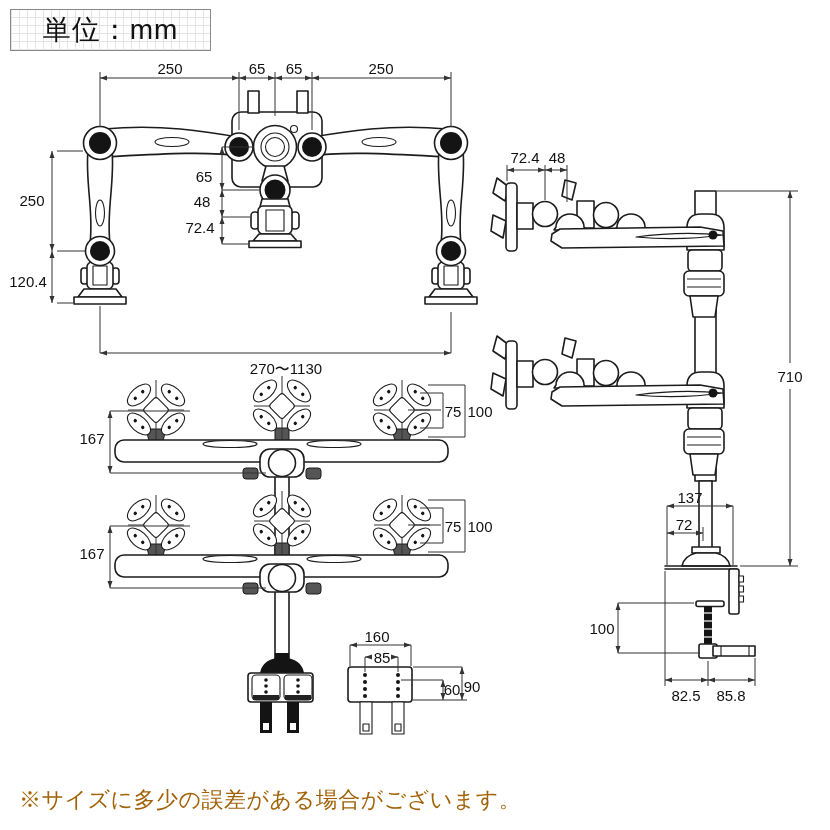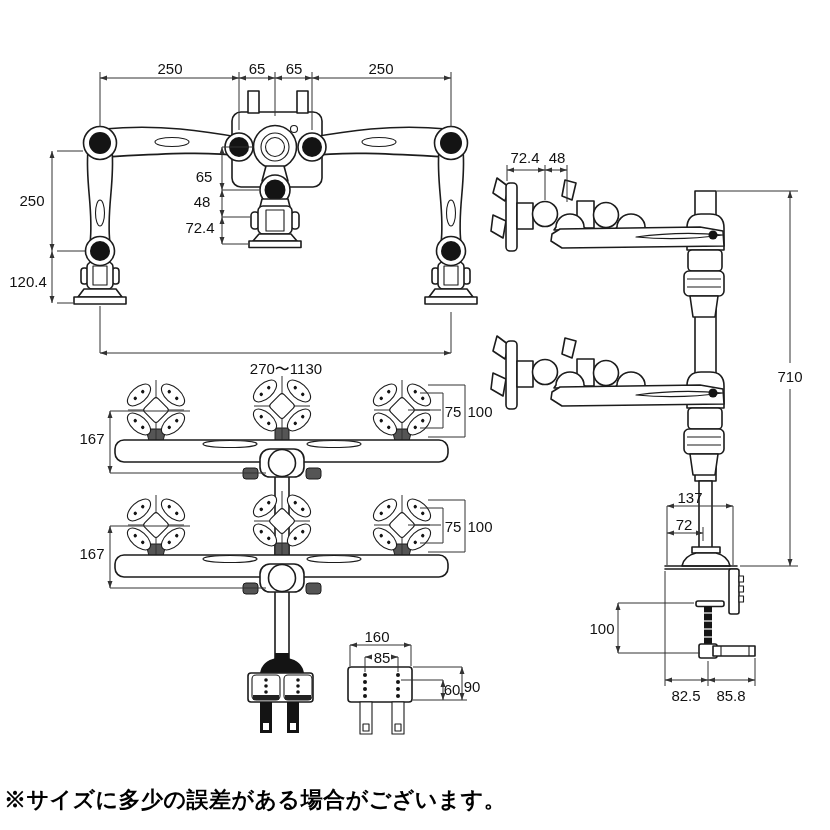--- a/index.html
+++ b/index.html
@@ -4,21 +4,21 @@
 <style>
   html,body{margin:0;padding:0;background:#fff;}
   #stage{position:relative;width:830px;height:830px;background:#fff;overflow:hidden;
          font-family:"Liberation Sans",sans-serif;}
   #unit-box{position:absolute;left:10px;top:9px;width:199px;height:40px;
     border:1px solid #8a8a8a;display:flex;align-items:center;justify-content:center;
     background-color:#fff;
     background-image:repeating-linear-gradient(0deg,#e3e3e3 0 1px,transparent 1px 8px),
                      repeating-linear-gradient(90deg,#e3e3e3 0 1px,transparent 1px 8px);
     font-size:28px;color:#111;letter-spacing:1px;}
-  #note{position:absolute;left:4px;top:785px;font-size:22px;color:#000000;letter-spacing:0.5px;font-weight:bold;}
+  #note{position:absolute;left:19px;top:785px;font-size:22px;color:#a16207;letter-spacing:0.5px;}
   svg{position:absolute;left:0;top:0;}
   .art{stroke:#1c1c1c;stroke-width:1.6;fill:none;stroke-linejoin:round;stroke-linecap:round;}
   .artf{stroke:#1c1c1c;stroke-width:1.6;fill:#fff;stroke-linejoin:round;}
   .artt{stroke:#1c1c1c;stroke-width:1.1;fill:#fff;stroke-linejoin:round;}
   .blk{fill:#141414;stroke:none;}
   .dkf{fill:#555;stroke:#1c1c1c;stroke-width:1;}
   .dim{stroke:#333;stroke-width:1;fill:none;}
   .dimm{stroke:#333;stroke-width:1;fill:none;marker-start:url(#arw);marker-end:url(#arw);}
   .lbl{font-family:"Liberation Sans",sans-serif;font-size:15px;fill:#111;
        text-anchor:middle;dominant-baseline:central;}
@@ -323,16 +323,19 @@
       <line class="dim" x1="401" y1="680" x2="443" y2="680"></line>
       <line class="dim" x1="413" y1="667" x2="462" y2="667"></line>
       <line class="dim" x1="413" y1="700" x2="467" y2="700"></line>
       <line class="dimm" x1="443" y1="680" x2="443" y2="700"></line>
       <line class="dimm" x1="462" y1="667" x2="462" y2="700"></line>
       <text class="lbl" x="452" y="689" font-size="14">60</text>
       <text class="lbl" x="472" y="686" font-size="14">90</text>
     </g>
   </svg>
 
+  <div id="unit-box">
+    <span>単位：mm</span>
+  </div>
 
   <div id="note">※サイズに多少の誤差がある場合がございます。</div>
 
 </div>
 
 </body></html>

